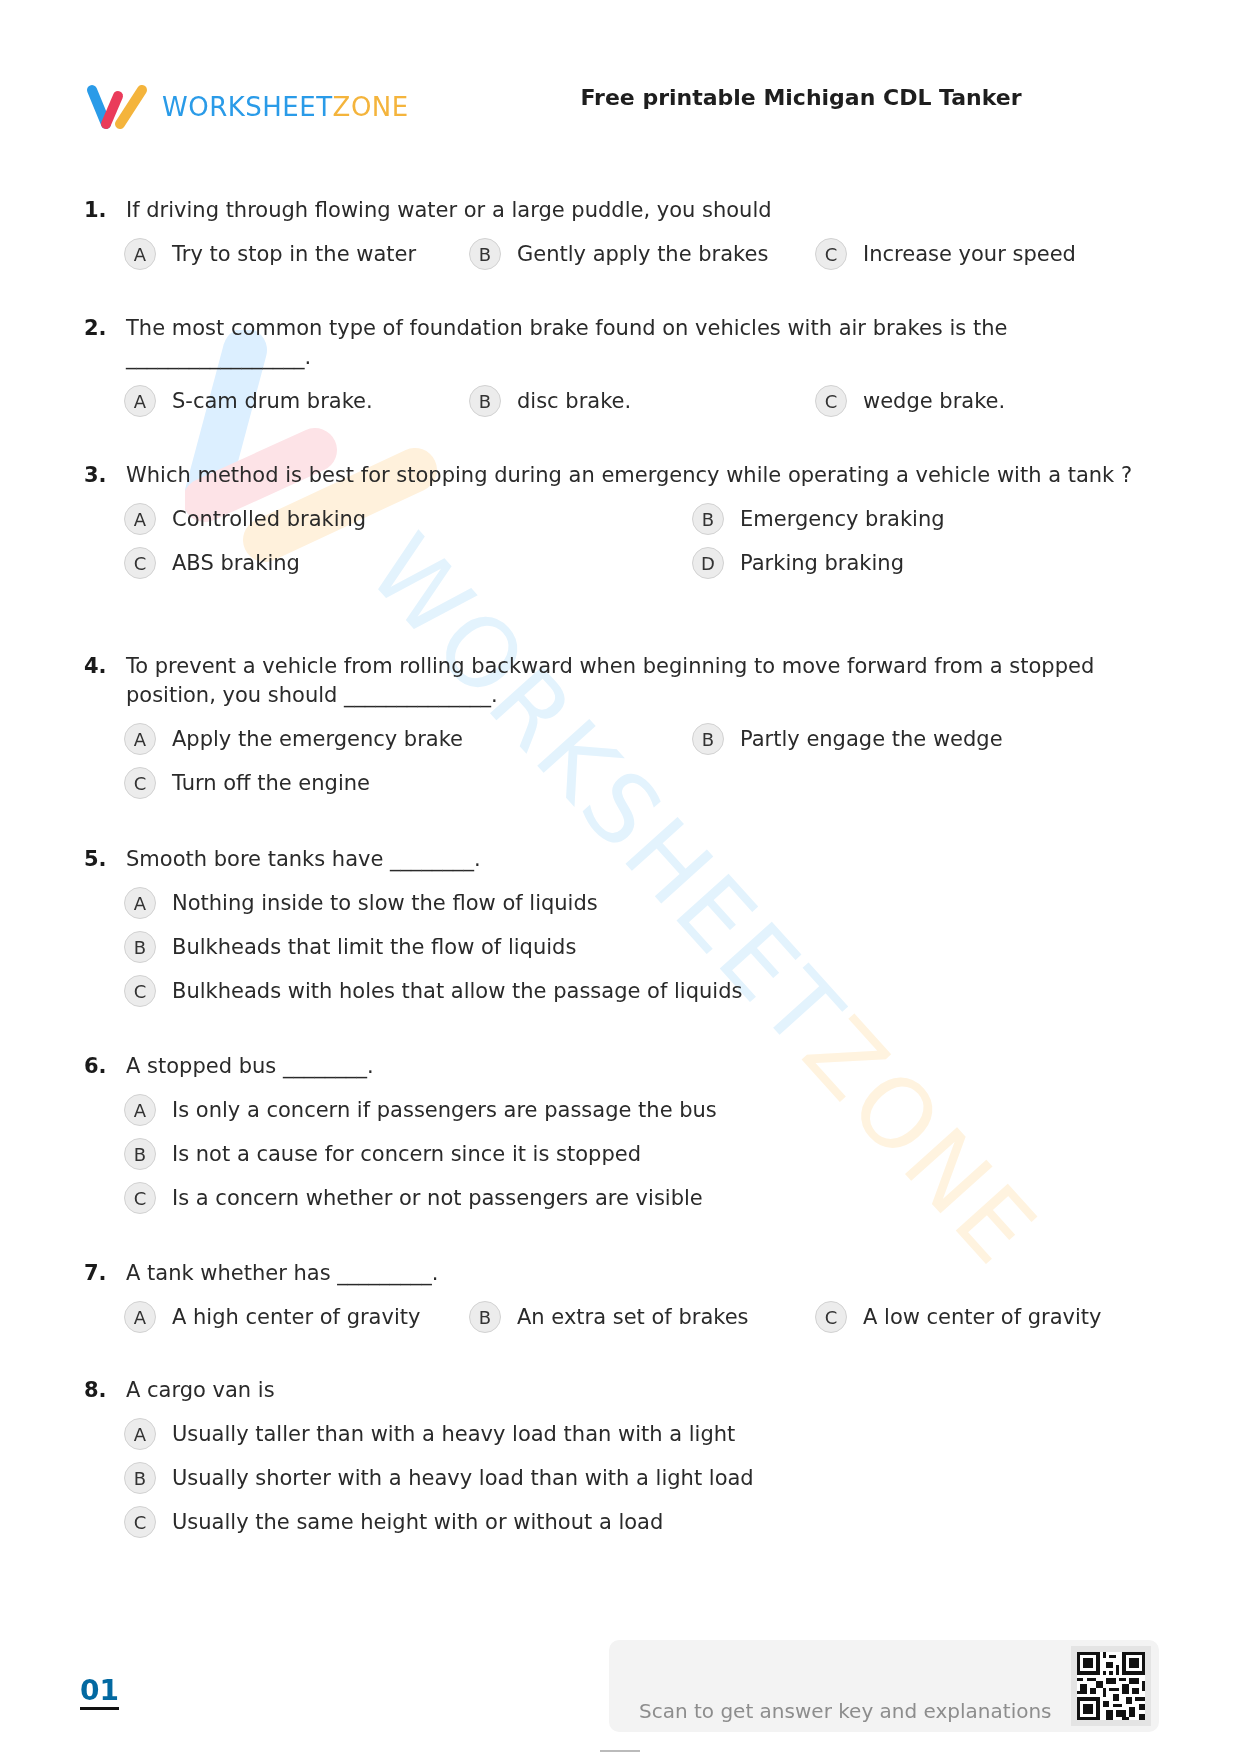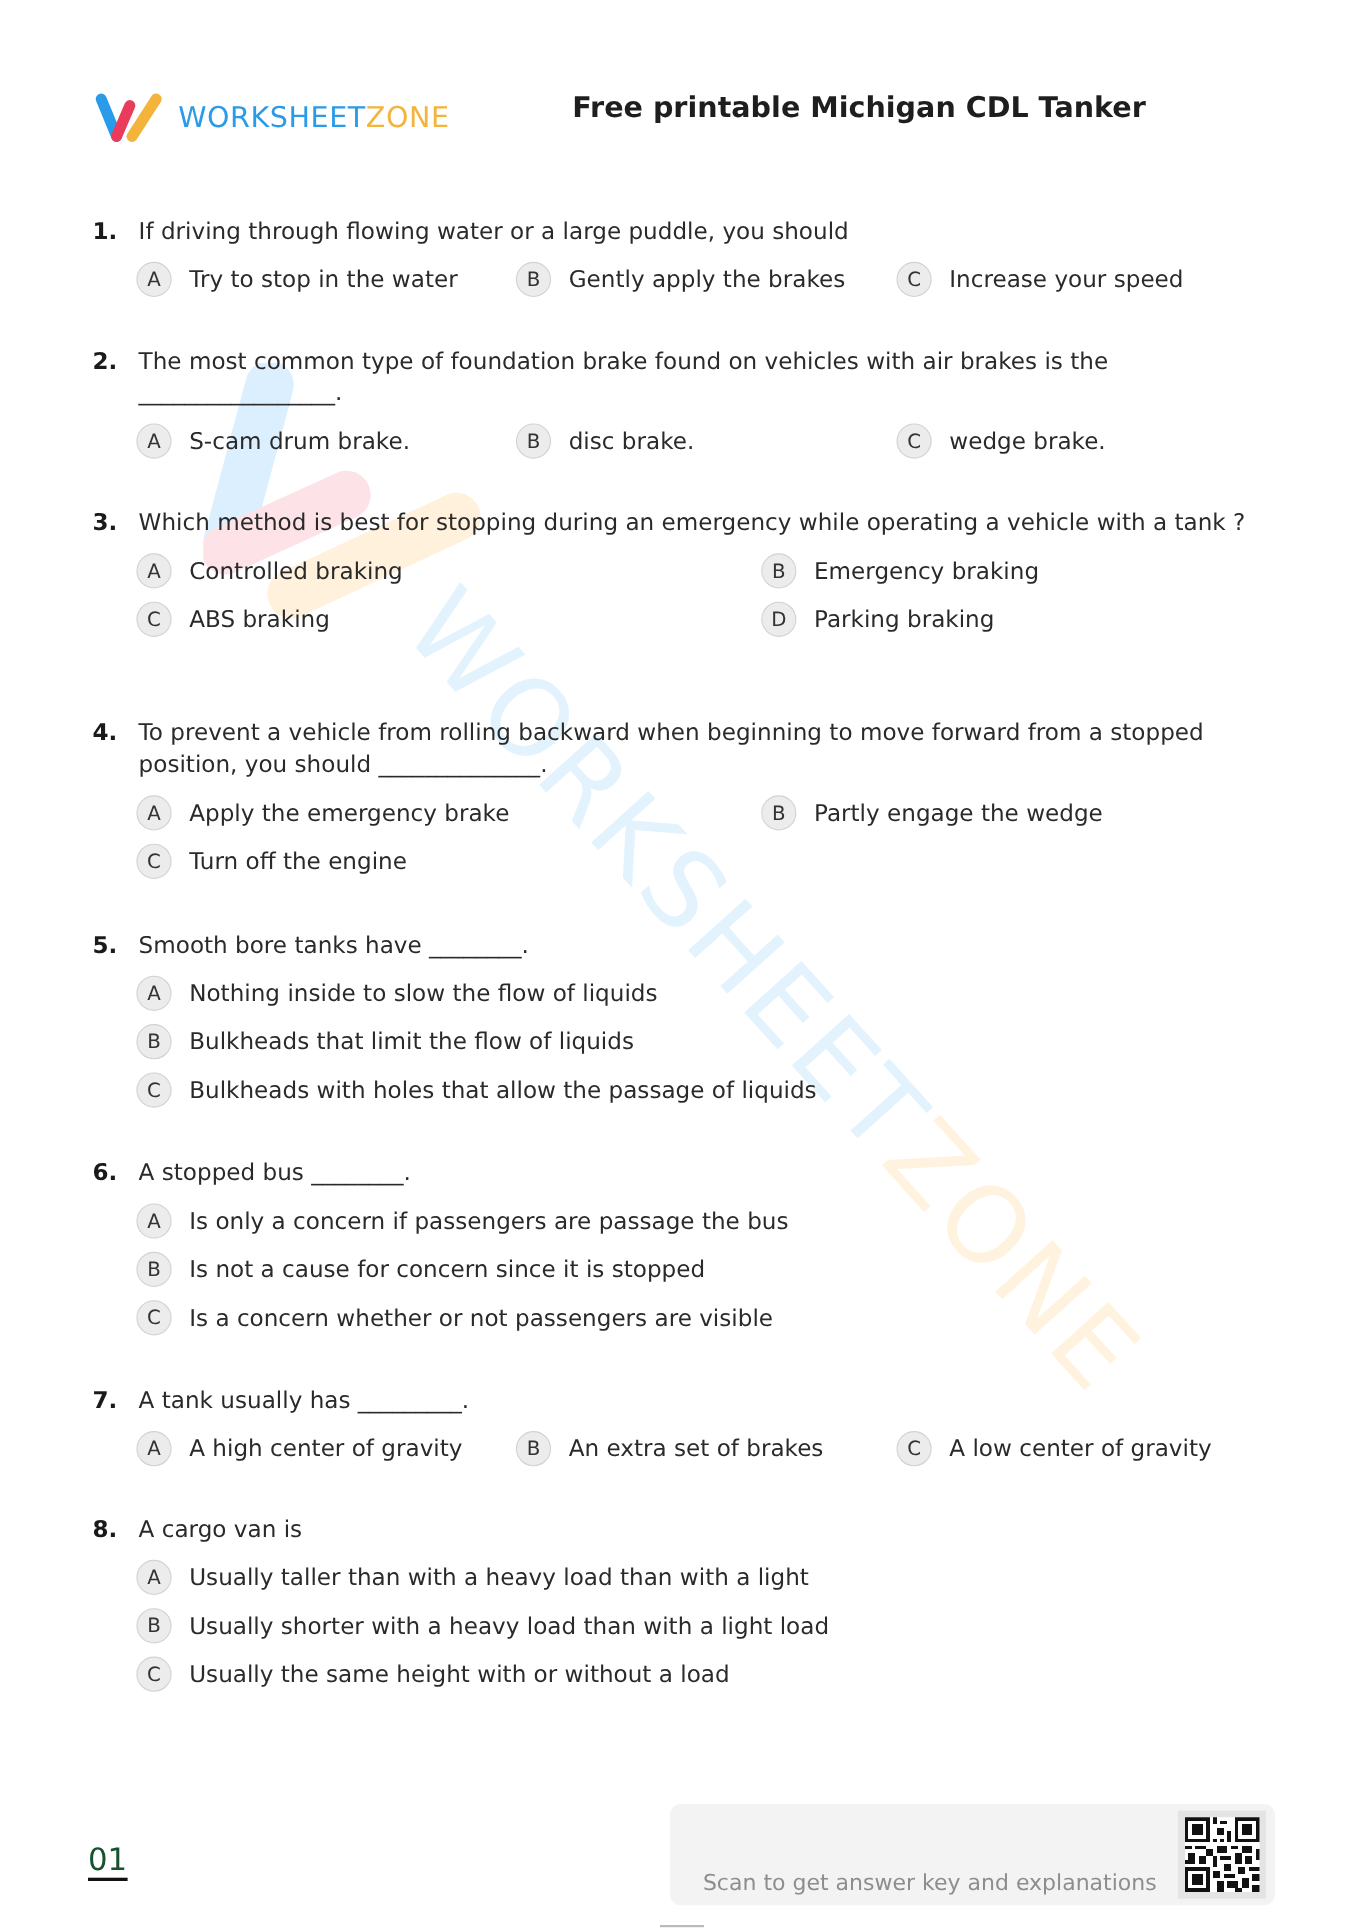--- a/index.html
+++ b/index.html
@@ -14,37 +14,37 @@
   .wm-text .blue { color: #e3f3fd; }
   .wm-text .orange { color: #fff3df; }
 
   
   .header { position: absolute; left: 84px; top: 78px; width: 1080px; height: 90px; }
   .logo { position: absolute; left: 0; top: 4px; display: flex; align-items: center; }
   .logo svg { width: 68px; height: 50px; }
   .logo-text { margin-left: 10px; font-family: "DejaVu Sans", sans-serif; font-size: 26px; font-weight: 500; letter-spacing: 0.5px; }
   .logo-text .w { color: #2a9be8; }
   .logo-text .z { color: #f4b43c; }
-  .title { position: absolute; left: 432px; top: 0; width: 530px; text-align: center;
-           font-family: "DejaVu Sans", sans-serif; font-weight: bold; font-size: 26px; line-height: 40px; color: #1e1e1e; }
+  .title { position: absolute; left: 452px; top: 0; width: 530px; text-align: center;
+           font-family: "DejaVu Sans", sans-serif; font-weight: bold; font-size: 22px; line-height: 40px; color: #1e1e1e; }
 
   
   .q { position: absolute; left: 84px; width: 1080px; }
   .q-stem { display: flex; font-size: 21px; line-height: 29px; color: #2a2a2a; }
   .q-num { width: 42px; flex: none; font-weight: bold; color: #1a1a1a; }
   .q-text { flex: 1; }
   .opts { position: relative; margin-top: 12px; }
   .opt { position: absolute; display: flex; align-items: center; font-size: 21px; color: #2a2a2a; height: 34px; }
   .badge { width: 32px; height: 32px; border-radius: 50%; background: #ececec; border: 1px solid #d2d2d2;
            box-sizing: border-box; display: flex; align-items: center; justify-content: center;
            font-size: 18px; color: #333; margin-right: 16px; flex: none; }
 
   
-  .page-num { position: absolute; left: 80px; top: 1676px; font-family: "DejaVu Sans", sans-serif; font-weight: normal;
-              font-size: 28px; color: #14532d; border-bottom: 3px solid #111; line-height: 30px; padding-bottom: 1px; }
+  .page-num { position: absolute; left: 80px; top: 1676px; font-family: "DejaVu Sans", sans-serif; font-weight: bold;
+              font-size: 28px; color: #0369a1; border-bottom: 3px solid #111; line-height: 30px; padding-bottom: 1px; }
   .scan-box { position: absolute; left: 609px; top: 1640px; width: 550px; height: 92px; background: #f3f3f3; border-radius: 10px; }
   .scan-text { position: absolute; left: 30px; top: 32px; font-size: 20px; color: #8d8d8d; margin-top: 27px; }
   .qr { position: absolute; right: 8px; top: 6px; width: 80px; height: 80px; background: #e4e4e4; }
   .qr svg { position: absolute; left: 6px; top: 6px; width: 68px; height: 68px; }
   .bottom-line { position: absolute; left: 600px; top: 1750px; width: 40px; height: 2px; background: #bbb; }
 </style>
 </head>
 <body>
 
 <svg class="wm-logo" viewBox="0 0 260 240">
@@ -200,21 +200,21 @@
     <div class="opt" style="left:40px;top:88px">
         <span class="badge">C</span>
         <span>Is a concern whether or not passengers are visible</span>
       </div>
   </div>
 </div>
 
 <div class="q" style="top:1259px">
   <div class="q-stem">
       <span class="q-num">7.</span>
-      <span class="q-text">A tank usually has _________.</span>
+      <span class="q-text">A tank whether has _________.</span>
     </div>
   <div class="opts" style="height:36px">
     <div class="opt" style="left:40px;top:0">
         <span class="badge">A</span>
         <span>A high center of gravity</span>
       </div>
     <div class="opt" style="left:385px;top:0">
         <span class="badge">B</span>
         <span>An extra set of brakes</span>
       </div>

